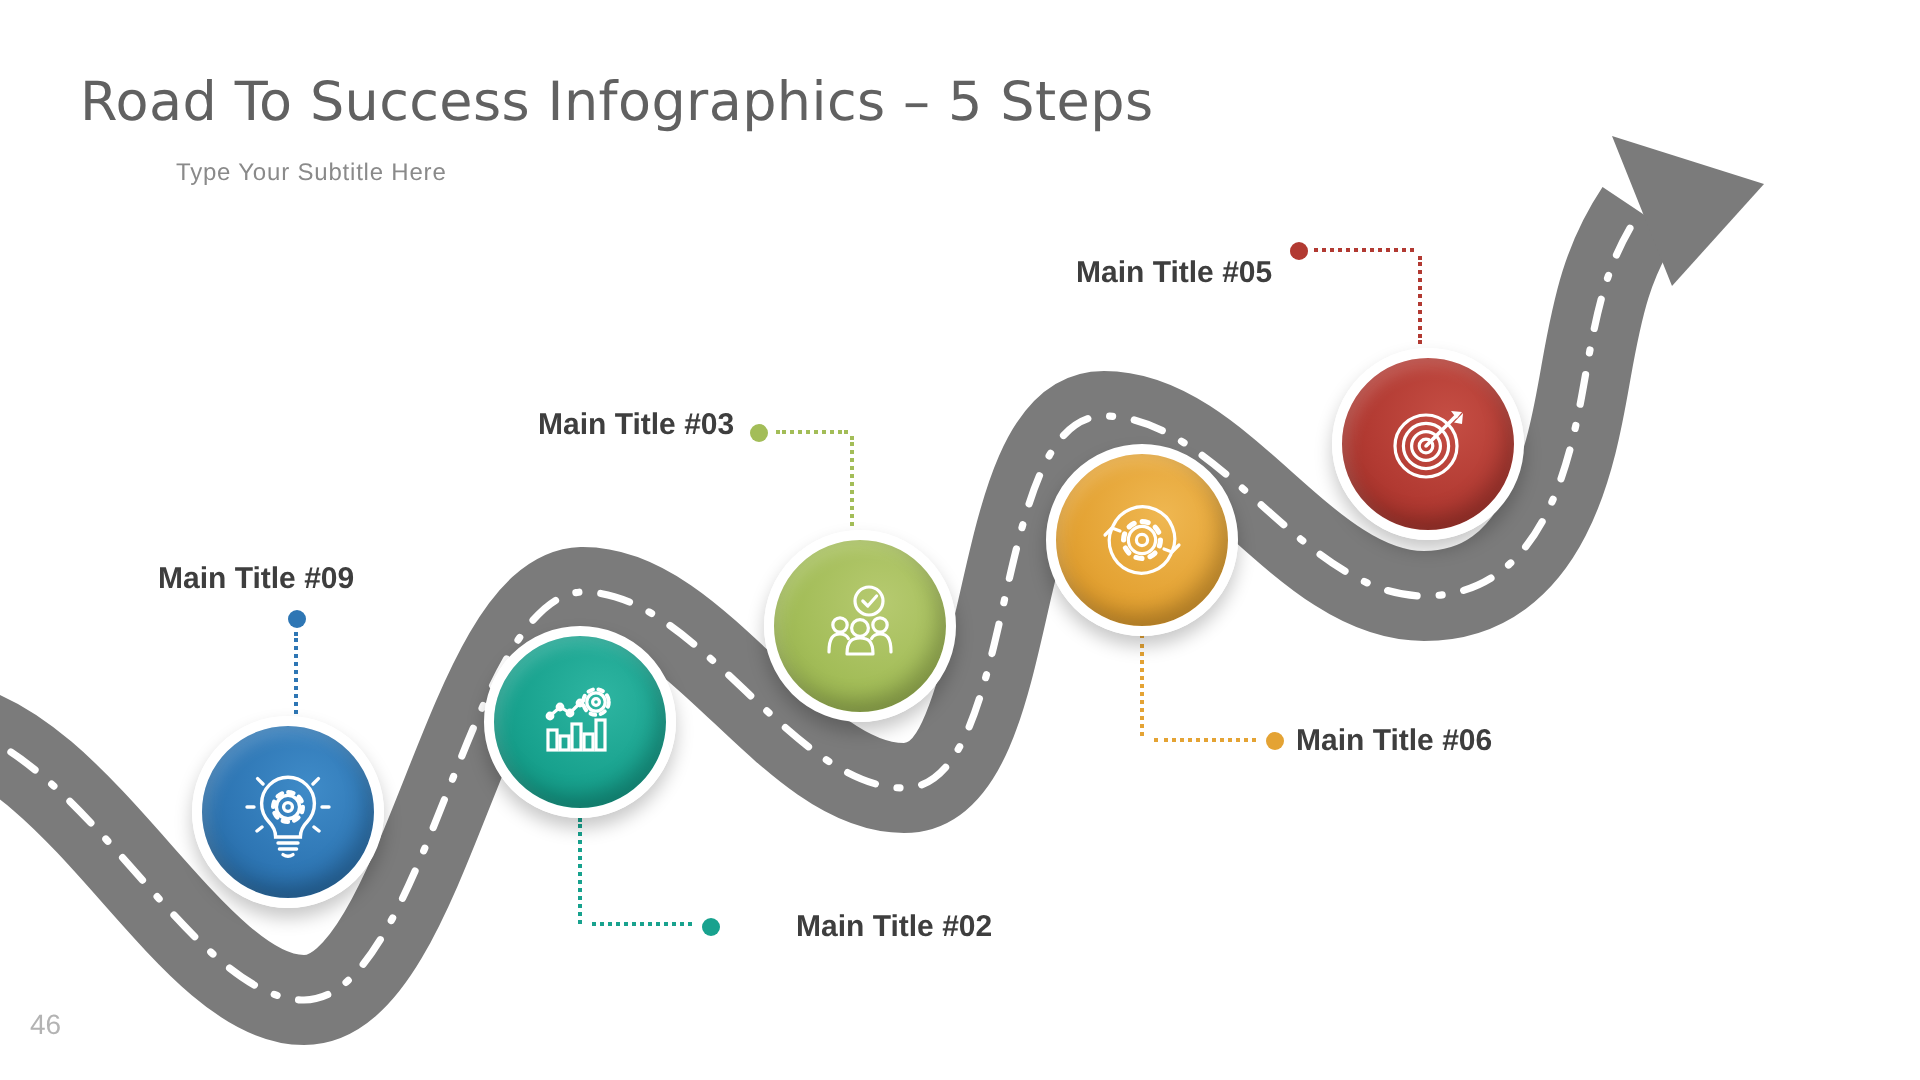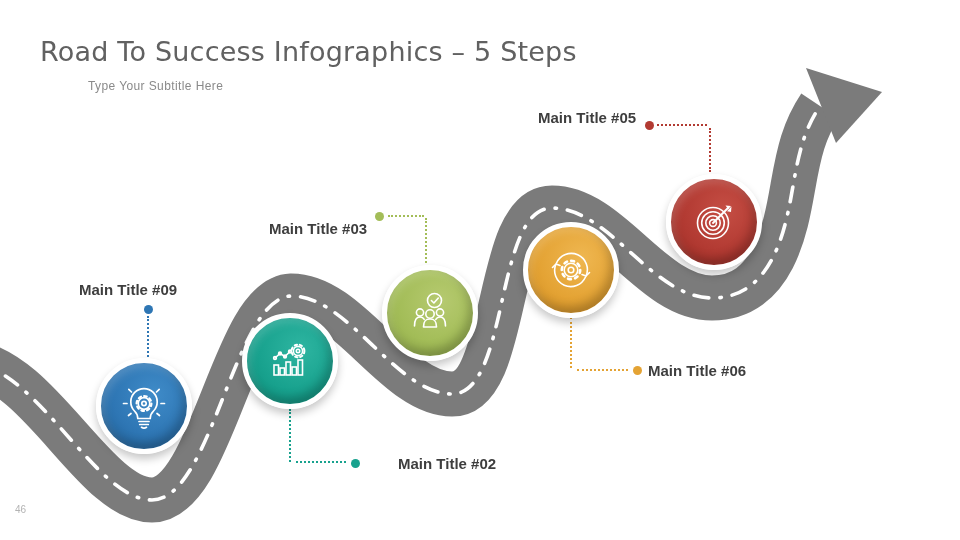--- a/index.html
+++ b/index.html
@@ -1,21 +1,21 @@
 <!DOCTYPE html>
 <html><head>
 <meta charset="utf-8">
 <style>
   html,body{margin:0;padding:0;background:#ffffff;}
   .slide{position:relative;width:932px;height:540px;background:#ffffff;overflow:hidden;
          font-family:"Liberation Sans", sans-serif;text-align:center;}
   .title{position:absolute;left:40px;top:36px;margin:0;font-family:"DejaVu Sans",sans-serif;
          font-size:27px;font-weight:400;color:#616161;letter-spacing:.2px;}
   .subtitle{position:absolute;left:40px;top:79px;font-size:12px;color:#8a8a8a;letter-spacing:.4px;margin-left:48px;}
-  .pagenum{position:absolute;left:15px;top:504px;font-size:10px;color:#b3b3b3;}
+  .pagenum{position:absolute;left:15px;top:504px;font-size:14px;color:#b3b3b3;}
   svg.road{position:absolute;left:0;top:0;z-index:1;}
 
   .circle{position:absolute;width:86px;height:86px;border:5px solid #fff;border-radius:50%;
           z-index:3;display:flex;align-items:center;justify-content:center;
           box-shadow:0 5px 9px rgba(0,0,0,.22), inset -4px -6px 10px rgba(0,0,0,.22), inset 3px 4px 8px rgba(255,255,255,.18);}
   .c1{background:radial-gradient(circle at 62% 36%, #3f8bc8 0%, #2e76b4 55%, #1f5c90 100%);}
   .c2{background:radial-gradient(circle at 62% 36%, #2eb5a1 0%, #18a28e 55%, #0c8a77 100%);}
   .c3{background:radial-gradient(circle at 62% 36%, #b6ca70 0%, #a3bd58 55%, #8ca646 100%);}
   .c4{background:radial-gradient(circle at 62% 36%, #efb751 0%, #e4a334 55%, #cc8a20 100%);}
   .c5{background:radial-gradient(circle at 62% 36%, #c54e44 0%, #b23a32 55%, #952a22 100%);}
@@ -81,21 +81,21 @@
         <circle cx="8" cy="-10" r="1.7"></circle>
         <circle cx="8" cy="-10" r="6.4" stroke-width="2" stroke-dasharray="2.4 2.8"></circle>
       </g>
     </svg>
   </div>
   <div class="vline" style="left: 289px; top: 409px; height: 53px; --c: #18a28e;"></div>
   <div class="hline" style="left: 296px; top: 461px; width: 50px; --c: #18a28e;"></div>
   <div class="dot" style="left: 350.5px; top: 458.5px; --c: #18a28e;"></div>
   <div class="lbl" style="left: 366px; top: 455px; margin-left: 32px; --c: #18a28e;">Main Title #02</div>
 
-  <div class="lbl" style="left: 269px; top: 220px; --c: #a3bd58;">Main Title #03</div>
+  <div class="lbl" style="left: 269px; top: 204px; --c: #a3bd58;">Main Title #03</div>
   <div class="dot" style="left: 374.5px; top: 211.5px; --c: #a3bd58;"></div>
   <div class="hline" style="left: 388px; top: 215px; width: 36px; --c: #a3bd58;"></div>
   <div class="vline" style="left: 425px; top: 218px; height: 45px; --c: #a3bd58;"></div>
   <div class="circle c3" style="left: 382px; top: 265px; --c: #a3bd58;">
     <svg class="icon" width="52" height="52" viewBox="-26 -26 52 52">
       <g fill="none" stroke="#fff" stroke-width="1.6" stroke-linecap="round" stroke-linejoin="round">
         <circle cx="4.5" cy="-12.5" r="7"></circle>
         <path d="M 1.4 -12.5 L 3.9 -10 L 8.3 -15"></path>
         <circle cx="-10" cy="-0.5" r="3.6"></circle>
         <path d="M -15.5 13 C -15.5 6 -13.5 4 -10 4 C -7.8 4 -6.6 4.8 -5.8 6.3"></path>
@@ -118,21 +118,21 @@
         <path d="M -15 -6 L -18.5 -2.5 M -15 -6 L -11 -4.5"></path>
         <path d="M 15 6 L 18.5 2.5 M 15 6 L 11 4.5"></path>
       </g>
     </svg>
   </div>
   <div class="vline" style="left: 570px; top: 317px; height: 51px; --c: #e4a334;"></div>
   <div class="hline" style="left: 577px; top: 369px; width: 51px; --c: #e4a334;"></div>
   <div class="dot" style="left: 632.5px; top: 365.5px; --c: #e4a334;"></div>
   <div class="lbl" style="left: 648px; top: 362px; --c: #e4a334;">Main Title #06</div>
 
-  <div class="lbl" style="left: 538px; top: 109px; --c: #b23a32;">Main Title #05</div>
+  <div class="lbl" style="left: 538px; top: 128px; --c: #b23a32;">Main Title #05</div>
   <div class="dot" style="left: 644.5px; top: 120.5px; --c: #b23a32;"></div>
   <div class="hline" style="left: 657px; top: 124px; width: 50px; --c: #b23a32;"></div>
   <div class="vline" style="left: 709px; top: 128px; height: 44px; --c: #b23a32;"></div>
   <div class="circle c5" style="left: 666px; top: 174px; --c: #b23a32;">
     <svg class="icon" width="54" height="54" viewBox="-27 -27 54 54">
       <g fill="none" stroke="#fff" stroke-width="1.6" stroke-linecap="round">
         <circle cx="-1" cy="1" r="15.5"></circle>
         <circle cx="-1" cy="1" r="11.3"></circle>
         <circle cx="-1" cy="1" r="7.2"></circle>
         <circle cx="-1" cy="1" r="3.4"></circle>

